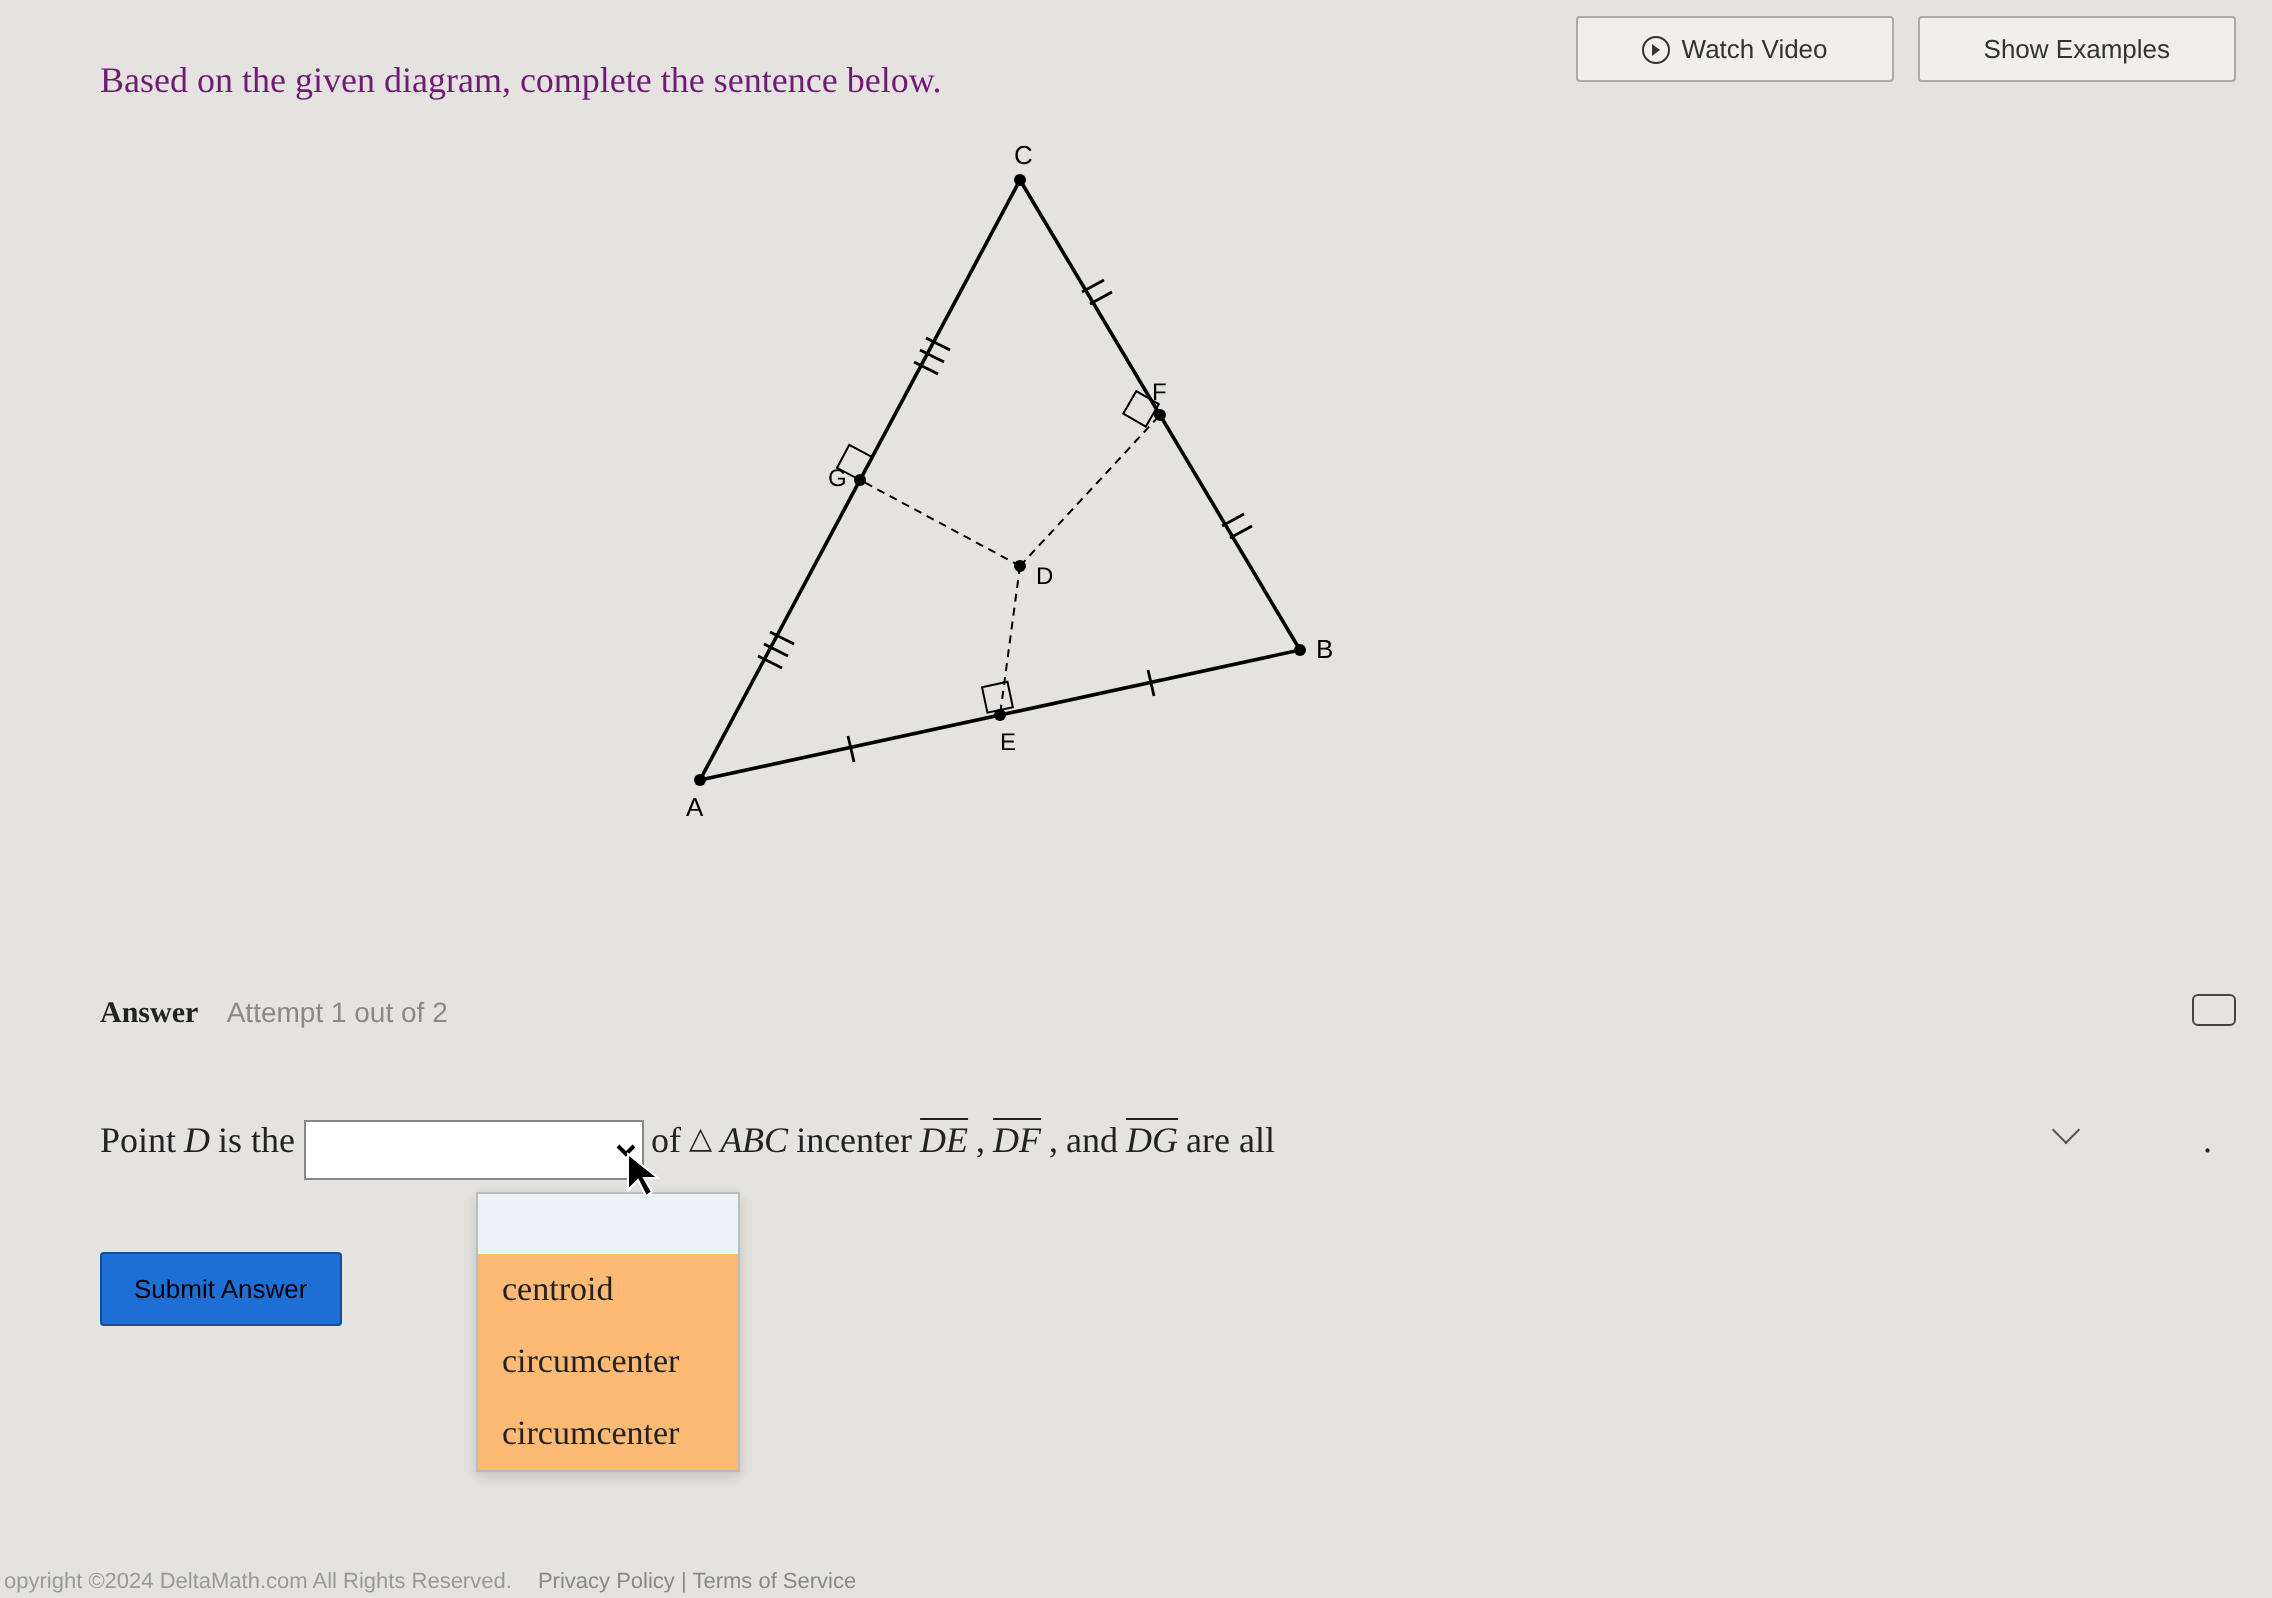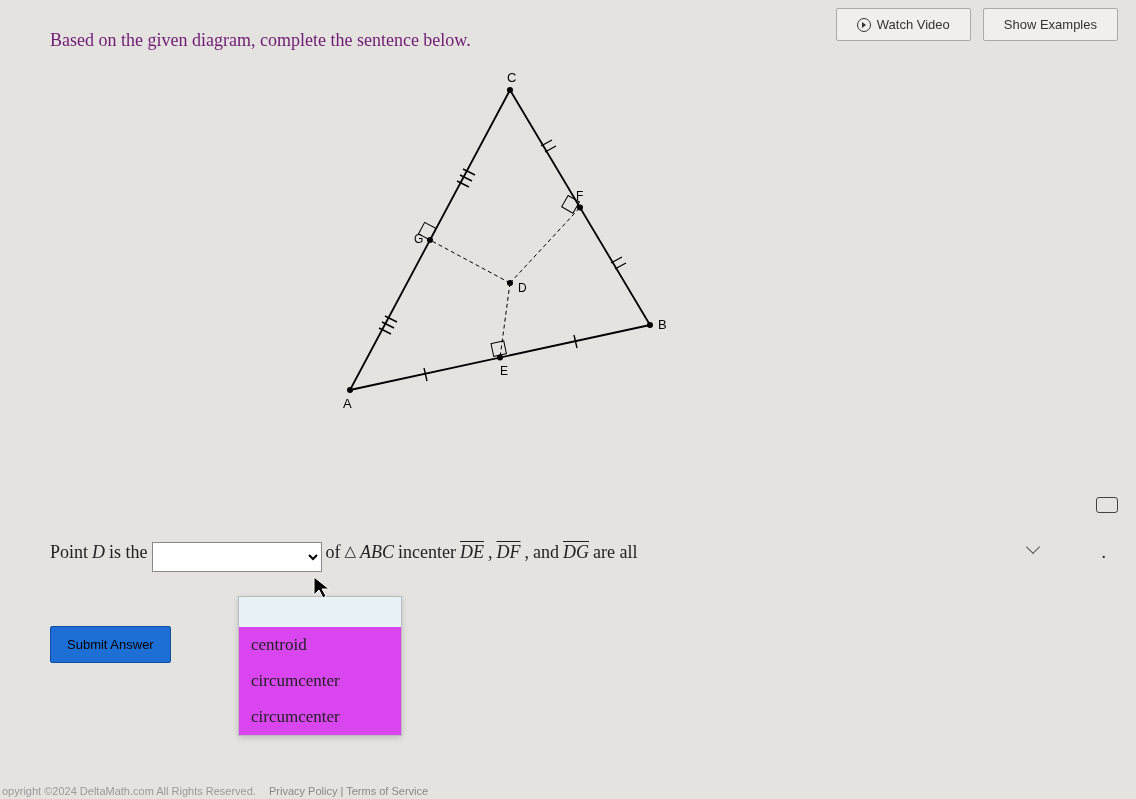--- a/index.html
+++ b/index.html
@@ -15,21 +15,21 @@
 .top-buttons {
   position: absolute;
   top: 8px;
   right: 18px;
   display: flex;
   gap: 12px;
 }
 .btn-outline {
   border: 1px solid #aaa;
   background: #f0efec;
-  padding: 8px 20px;
+  padding: 8px 32px;
   font-size: 13px;
   color: #333;
   border-radius: 2px;
   display: flex;
   align-items: center;
   gap: 6px;
   cursor: pointer;
 }
 .play-circle {
   width: 14px; height: 14px;
@@ -99,22 +99,22 @@
   width: 10px; height: 10px;
   border-right: 1.5px solid #555;
   border-bottom: 1.5px solid #555;
   transform: rotate(45deg);
   margin-left: 6px;
 }
 .dropdown {
   position: absolute;
   top: 596px;
   left: 238px;
-  width: 164px;
-  background: #d946ef;
+  width: 132px;
+  background: #fdba74;
   border: 1px solid #bbb;
   box-shadow: 0 2px 6px rgba(0,0,0,0.15);
   font-family: Georgia, serif;
   font-size: 17px;
 }
 .dropdown .opt {
   padding: 8px 12px;
   cursor: pointer;
 }
 .dropdown .opt.blank { height: 30px; background: #e8f2f7; }
@@ -219,20 +219,24 @@
   <text x="198" y="222" font-size="12">D</text>
   <text x="180" y="305" font-size="12">E</text>
   <text x="256" y="130" font-size="12">F</text>
   <text x="94" y="173" font-size="12">G</text>
 </svg>
 </div>
 
 <div class="keyboard-icon"></div>
 
 <div class="answer-section">
+  <div class="answer-head">
+    <b>Answer</b>
+    <span class="attempt">Attempt 1 out of 2</span>
+  </div>
   <div class="sentence-row">
     <span>Point </span>
     <span class="math-i">D</span>
     <span> is the </span>
     <select class="select1"></select>
     <span> of </span>
     <span class="tri">△</span>
     <span class="math-i">ABC</span>
     <span> incenter </span>
     <span class="seg">DE</span>

